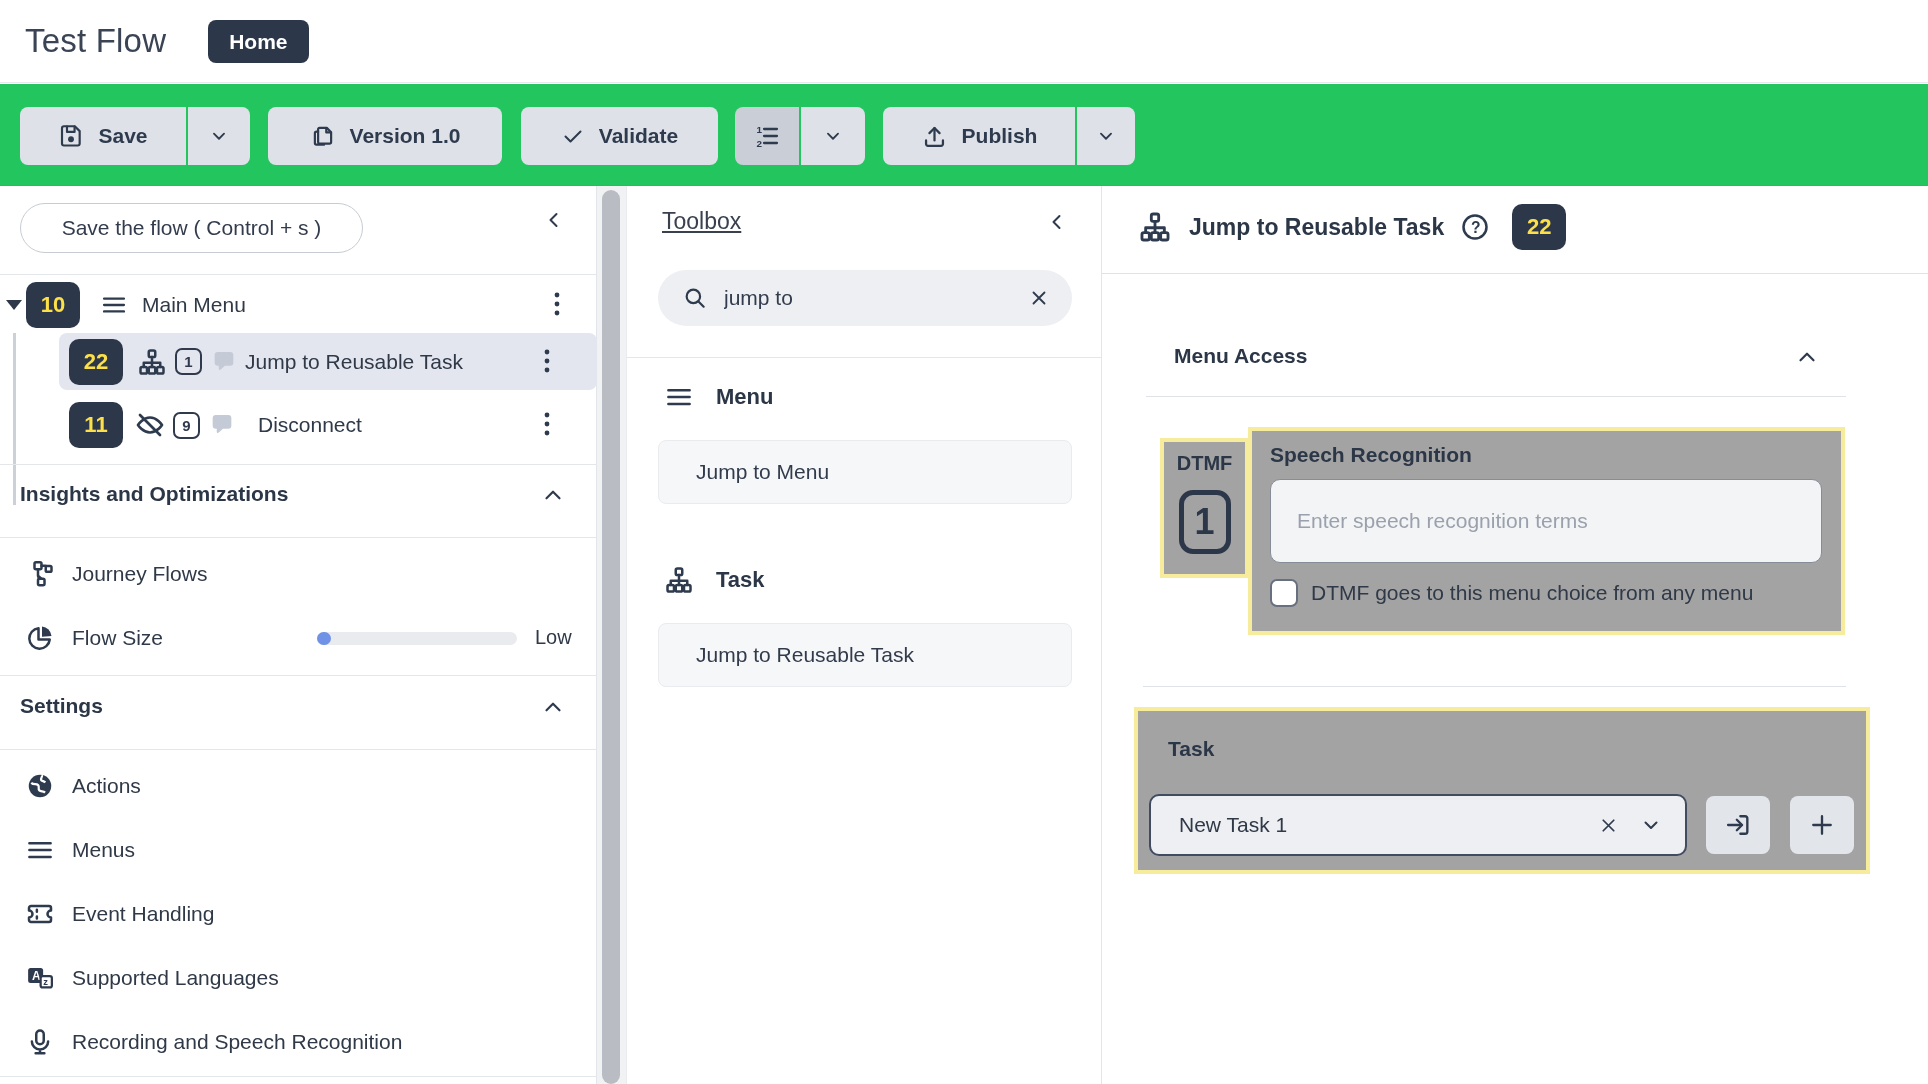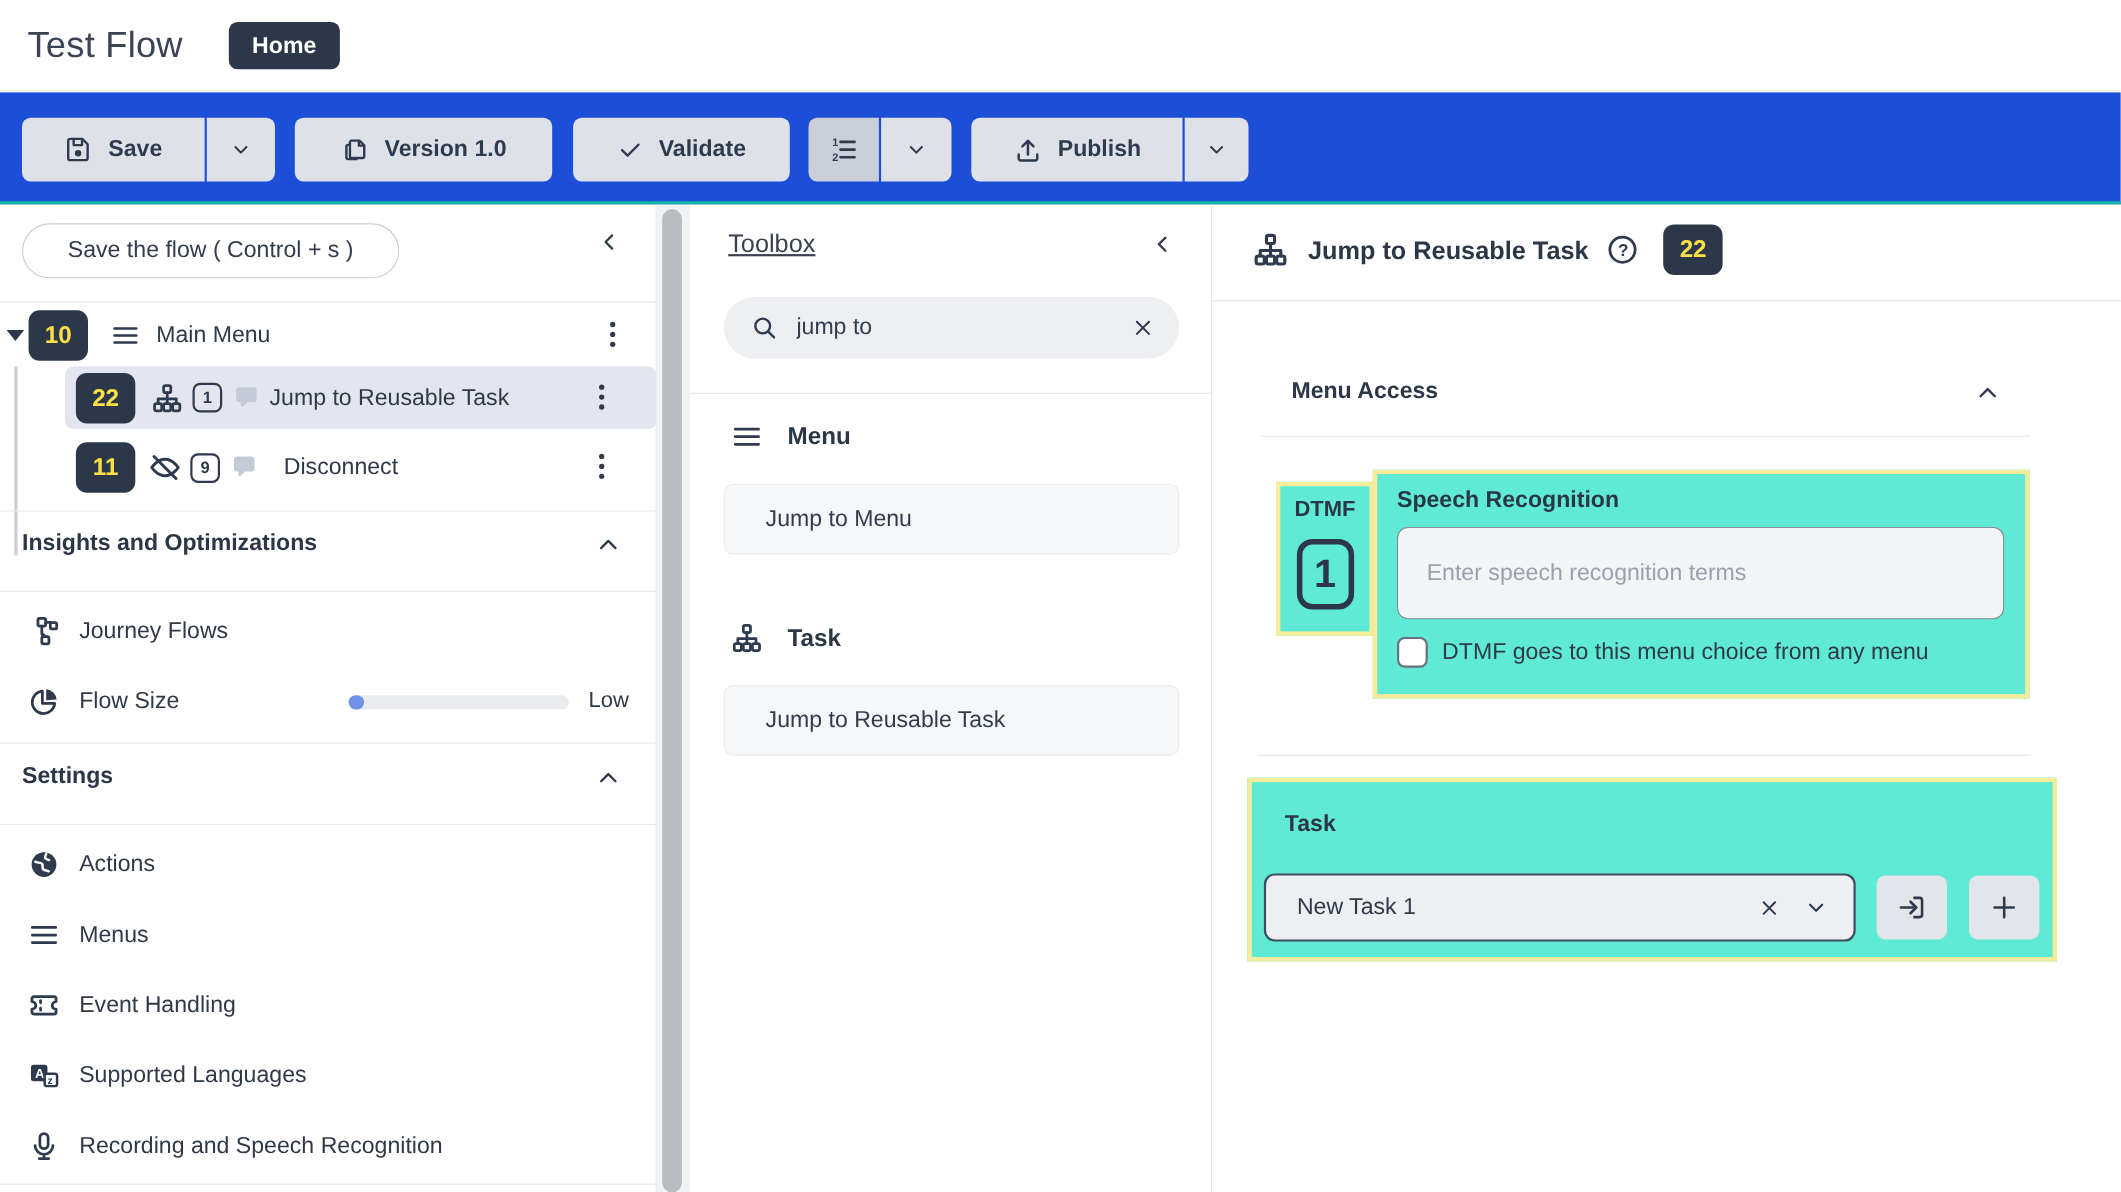--- a/index.html
+++ b/index.html
@@ -9,21 +9,21 @@
 
   
   .titlebar { position:absolute; left:0; top:0; width:100%; height:83px;
     background:#fff; border-bottom:1px solid #e7e9ec; display:flex; align-items:center; }
   .page-title { font-size:33px; font-weight:400; color:#3a4454; margin-left:25px; letter-spacing:.2px; }
   .home-badge { margin-left:42px; background:#2c3849; color:#fff; font-size:21px; font-weight:700;
     padding:11px 21px; border-radius:8px; line-height:1; cursor:default; }
 
   
   .toolbar { position:absolute; left:0; top:84px; width:100%; height:102px;
-    background:#1d4ed8; border-bottom:3px solid #14b8a6; }
+    background:#22c55e; border-bottom:1px solid #14b8a6; }
   .tb-btn { position:absolute; top:23px; height:58px; border:none; background:#dee2e8;
     display:flex; align-items:center; justify-content:center; gap:14px;
     font-family:inherit; font-size:21px; font-weight:700; color:#2e3a4d; cursor:pointer; }
   .tb-btn svg { flex:none; }
   .seg-l { border-radius:8px 0 0 8px; }
   .seg-r { border-radius:0 8px 8px 0; }
   .solo  { border-radius:8px; }
   .dark  { background:#c9ced7; }
 
   
@@ -91,21 +91,21 @@
   
   .insp-head { position:absolute; left:36px; top:18px; display:flex; align-items:center; }
   .insp-title { font-size:23px; font-weight:700; color:#2b3647; margin-left:17px; }
   .help-circ { margin-left:16px; cursor:pointer; display:flex; }
   .insp-badge { margin-left:22px; }
   .hdr-divider { position:absolute; left:0; top:87px; width:100%; height:1px; background:#dde2ec; }
 
   .sec-title { position:absolute; font-size:21px; font-weight:700; color:#2b3647; }
   .sub-divider { position:absolute; height:1px; background:#dfe3e8; }
 
-  .ybox { position:absolute; border:4px solid #f7ec9b; background:#5eead4; }
+  .ybox { position:absolute; border:4px solid #f7ec9b; background:#a3a3a3; }
   .dtmf-label { position:absolute; left:0; top:10px; width:100%; text-align:center;
     font-size:20px; font-weight:700; color:#2b3647; }
   .dtmf-key { position:absolute; left:50%; transform:translateX(-50%); top:48px;
     width:52px; height:64px; border:5.5px solid #2c3849; border-radius:14px;
     display:flex; align-items:center; justify-content:center;
     font-size:36px; font-weight:700; color:#2c3849; }
 
   .speech-label { position:absolute; left:18px; top:12px; font-size:21px; font-weight:700; color:#2b3647; }
   .speech-input { position:absolute; left:18px; top:48px; width:552px; height:84px;
     border:1.5px solid #868d99; border-radius:10px; background:#f3f4f6;

